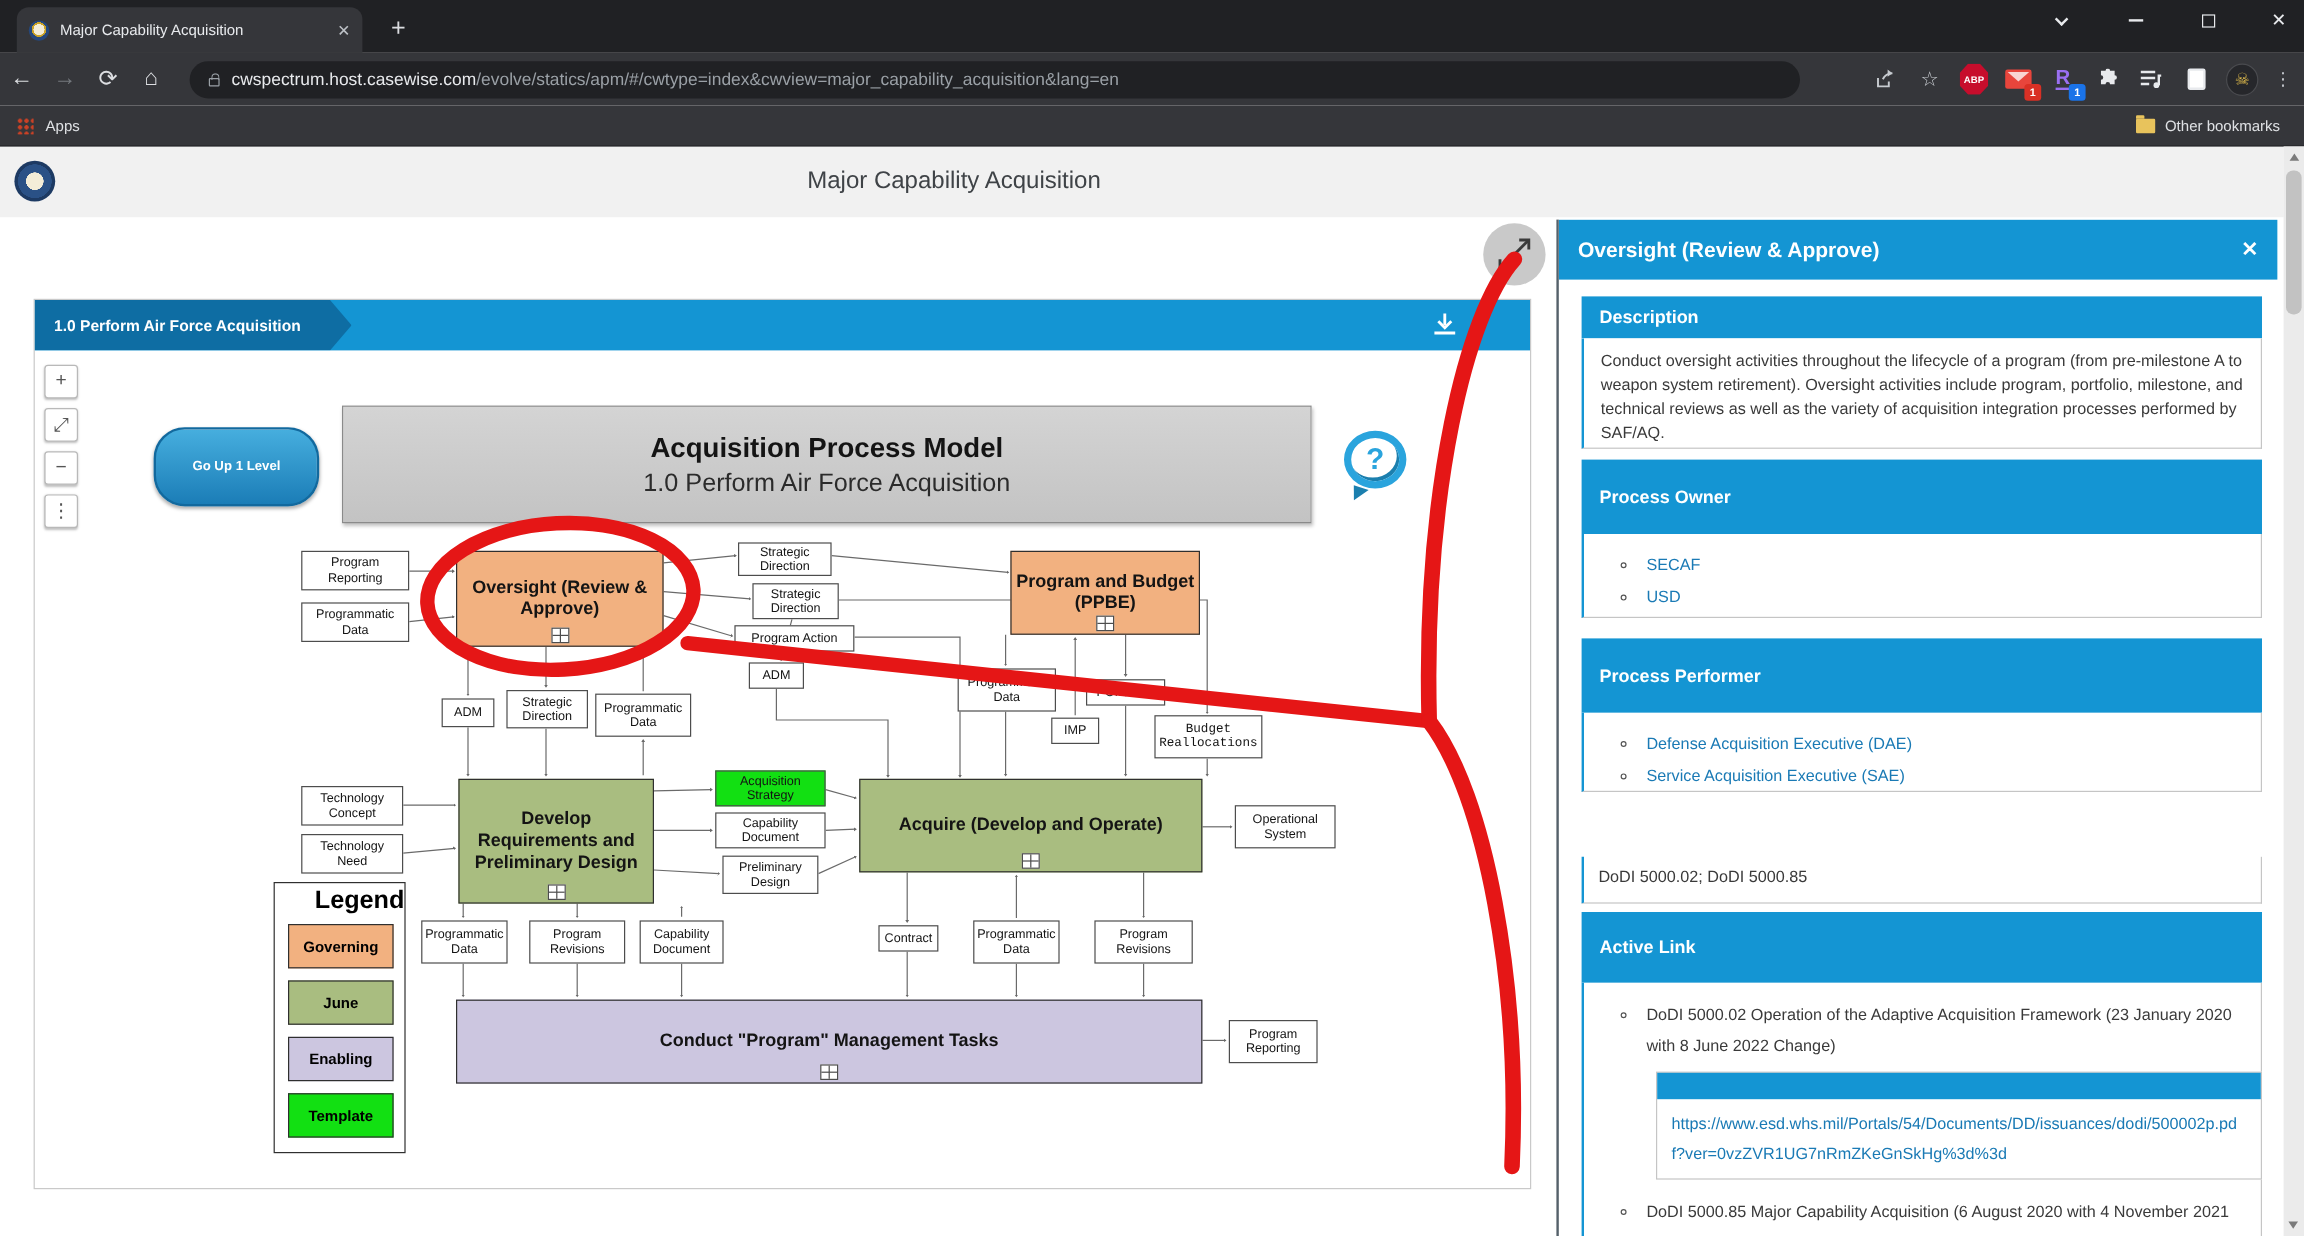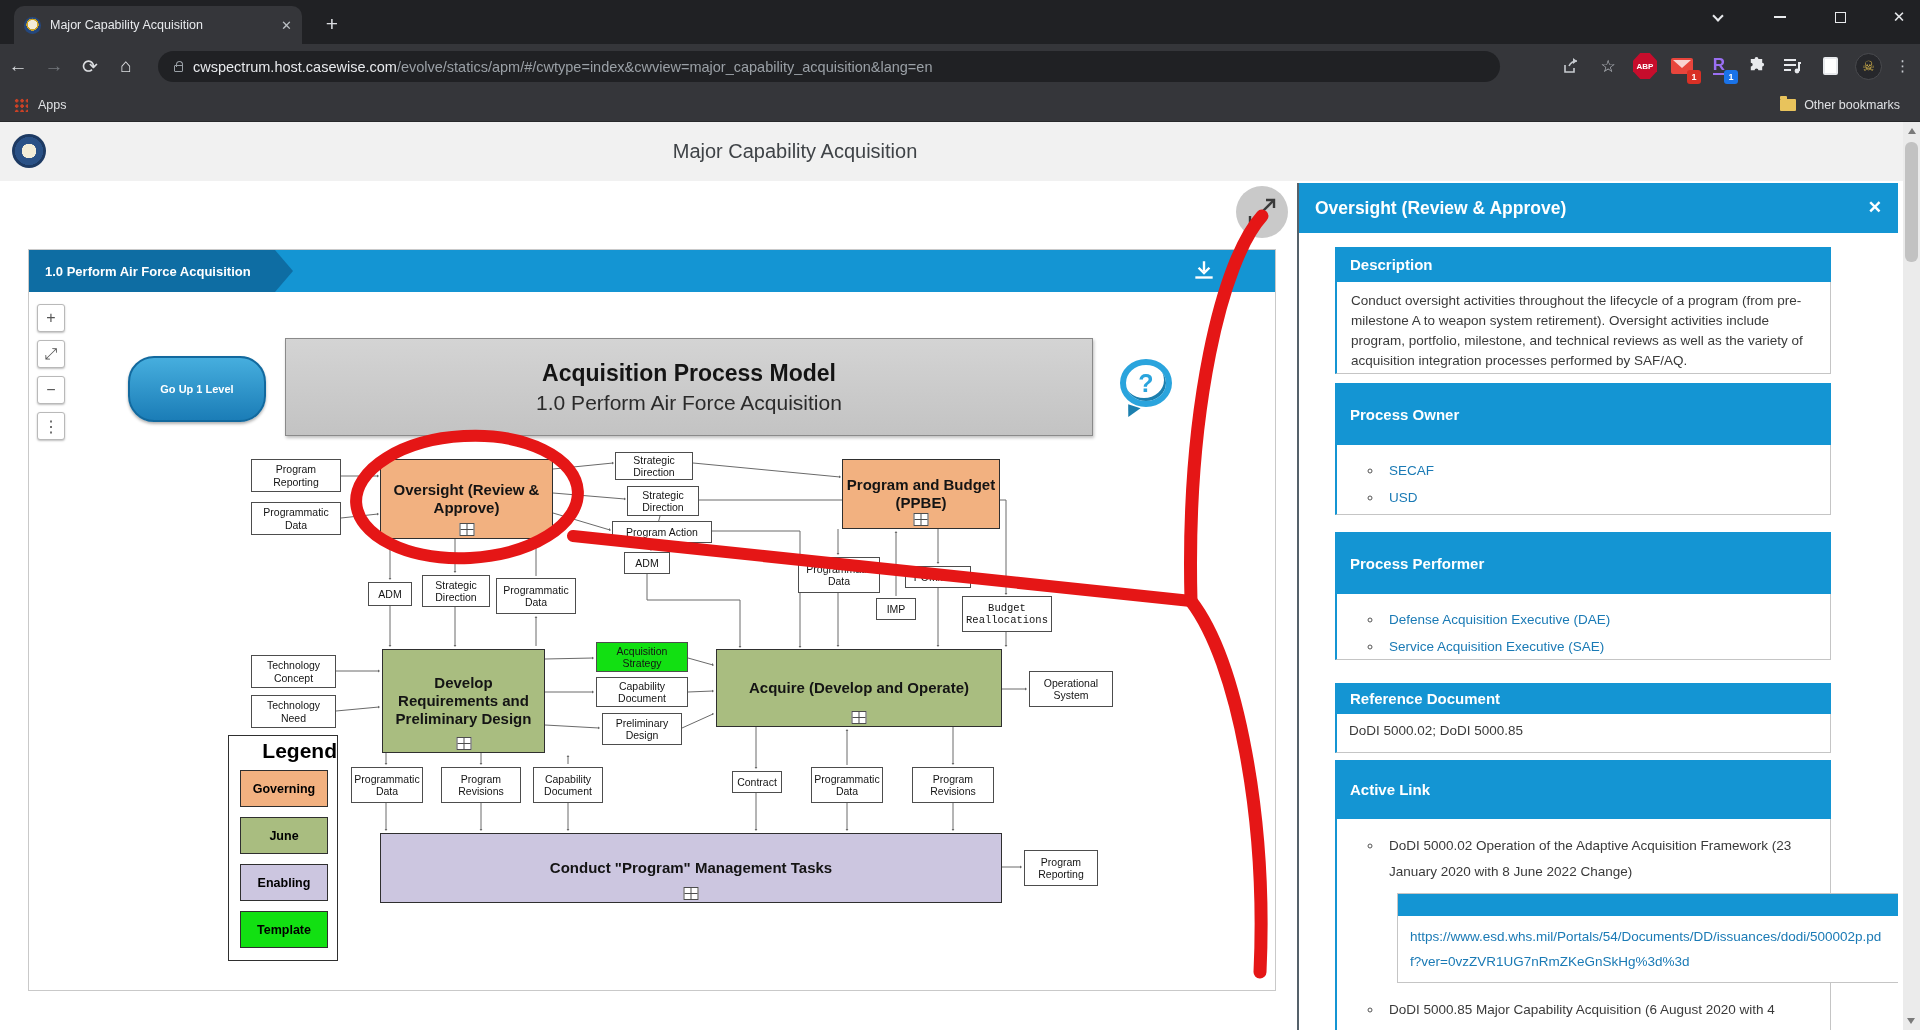--- a/index.html
+++ b/index.html
@@ -108,21 +108,21 @@
 
   svg.layer { position:absolute; left:0; top:0; width:1920px; height:1030px; pointer-events:none; }
   #edges { z-index:2; } #anno { z-index:6; }
 
   
   .panel { position:absolute; left:1297px; top:183px; width:601px; height:847px; background:#fff; z-index:7;
     border-left:2px solid #55616a; overflow:hidden; }
   .phead { position:absolute; left:0; top:0; width:100%; height:50px; background:var(--accent,#1495d3);
     color:#fff; font-weight:bold; font-size:17.5px; display:flex; align-items:center; padding:0 16px; }
   .pclose { position:absolute; right:16px; top:14px; color:#fff; font-size:17px; font-weight:bold; }
-  .psec { position:absolute; left:19px; width:496px;margin-left:17px; }
+  .psec { position:absolute; left:19px; width:567px; }
   .psec-head { background:var(--accent,#1495d3); color:#fff; font-weight:bold; font-size:15px;
     display:flex; align-items:center; padding:0 15px; width:100%; height:100%; }
   .psec-body { background:#fff; border:1px solid #c5c5c5; border-top:none; border-left:2px solid var(--accent,#1495d3);
     font-size:13.5px; color:#3a3a3a; }
   .desc-text { padding:9px 14px; line-height:20px; }
   ul.plist { list-style:circle; margin:12px 0 0 46px; padding-bottom:10px; }
   ul.plist li { line-height:27px; padding-left:6px; }
   ul.plist li::marker { color:#555; }
   a.plink { color:#1a7ab5; text-decoration:none; }
   .refval { padding:9px 12px; }
@@ -466,23 +466,20 @@
   <div class="psec" style="top:349px; height:62px;">
       <div class="psec-head">Process Performer</div>
     </div>
   <div class="psec psec-body" style="top:411px; height:66px;">
     <ul class="plist" id="performerlist">
         <li><a class="plink" href="#">Defense Acquisition Executive (DAE)</a></li>
         <li><a class="plink" href="#">Service Acquisition Executive (SAE)</a></li>
       </ul>
   </div>
 
-  <div class="psec" style="top:500px; height:31px;">
-      <div class="psec-head">Reference Document</div>
-    </div>
   <div class="psec psec-body" style="top:531px; height:39px;">
     <div class="refval">DoDI 5000.02; DoDI 5000.85</div>
   </div>
 
   <div class="psec" style="top:577px; height:59px;">
       <div class="psec-head">Active Link</div>
     </div>
   <div class="psec psec-body" style="top:636px; height:400px;">
     <ul class="alist" id="activelinks">
         <li><span>DoDI 5000.02 Operation of the Adaptive Acquisition Framework (23 January 2020 with 8 June 2022 Change)</span><div class="linkbox">

